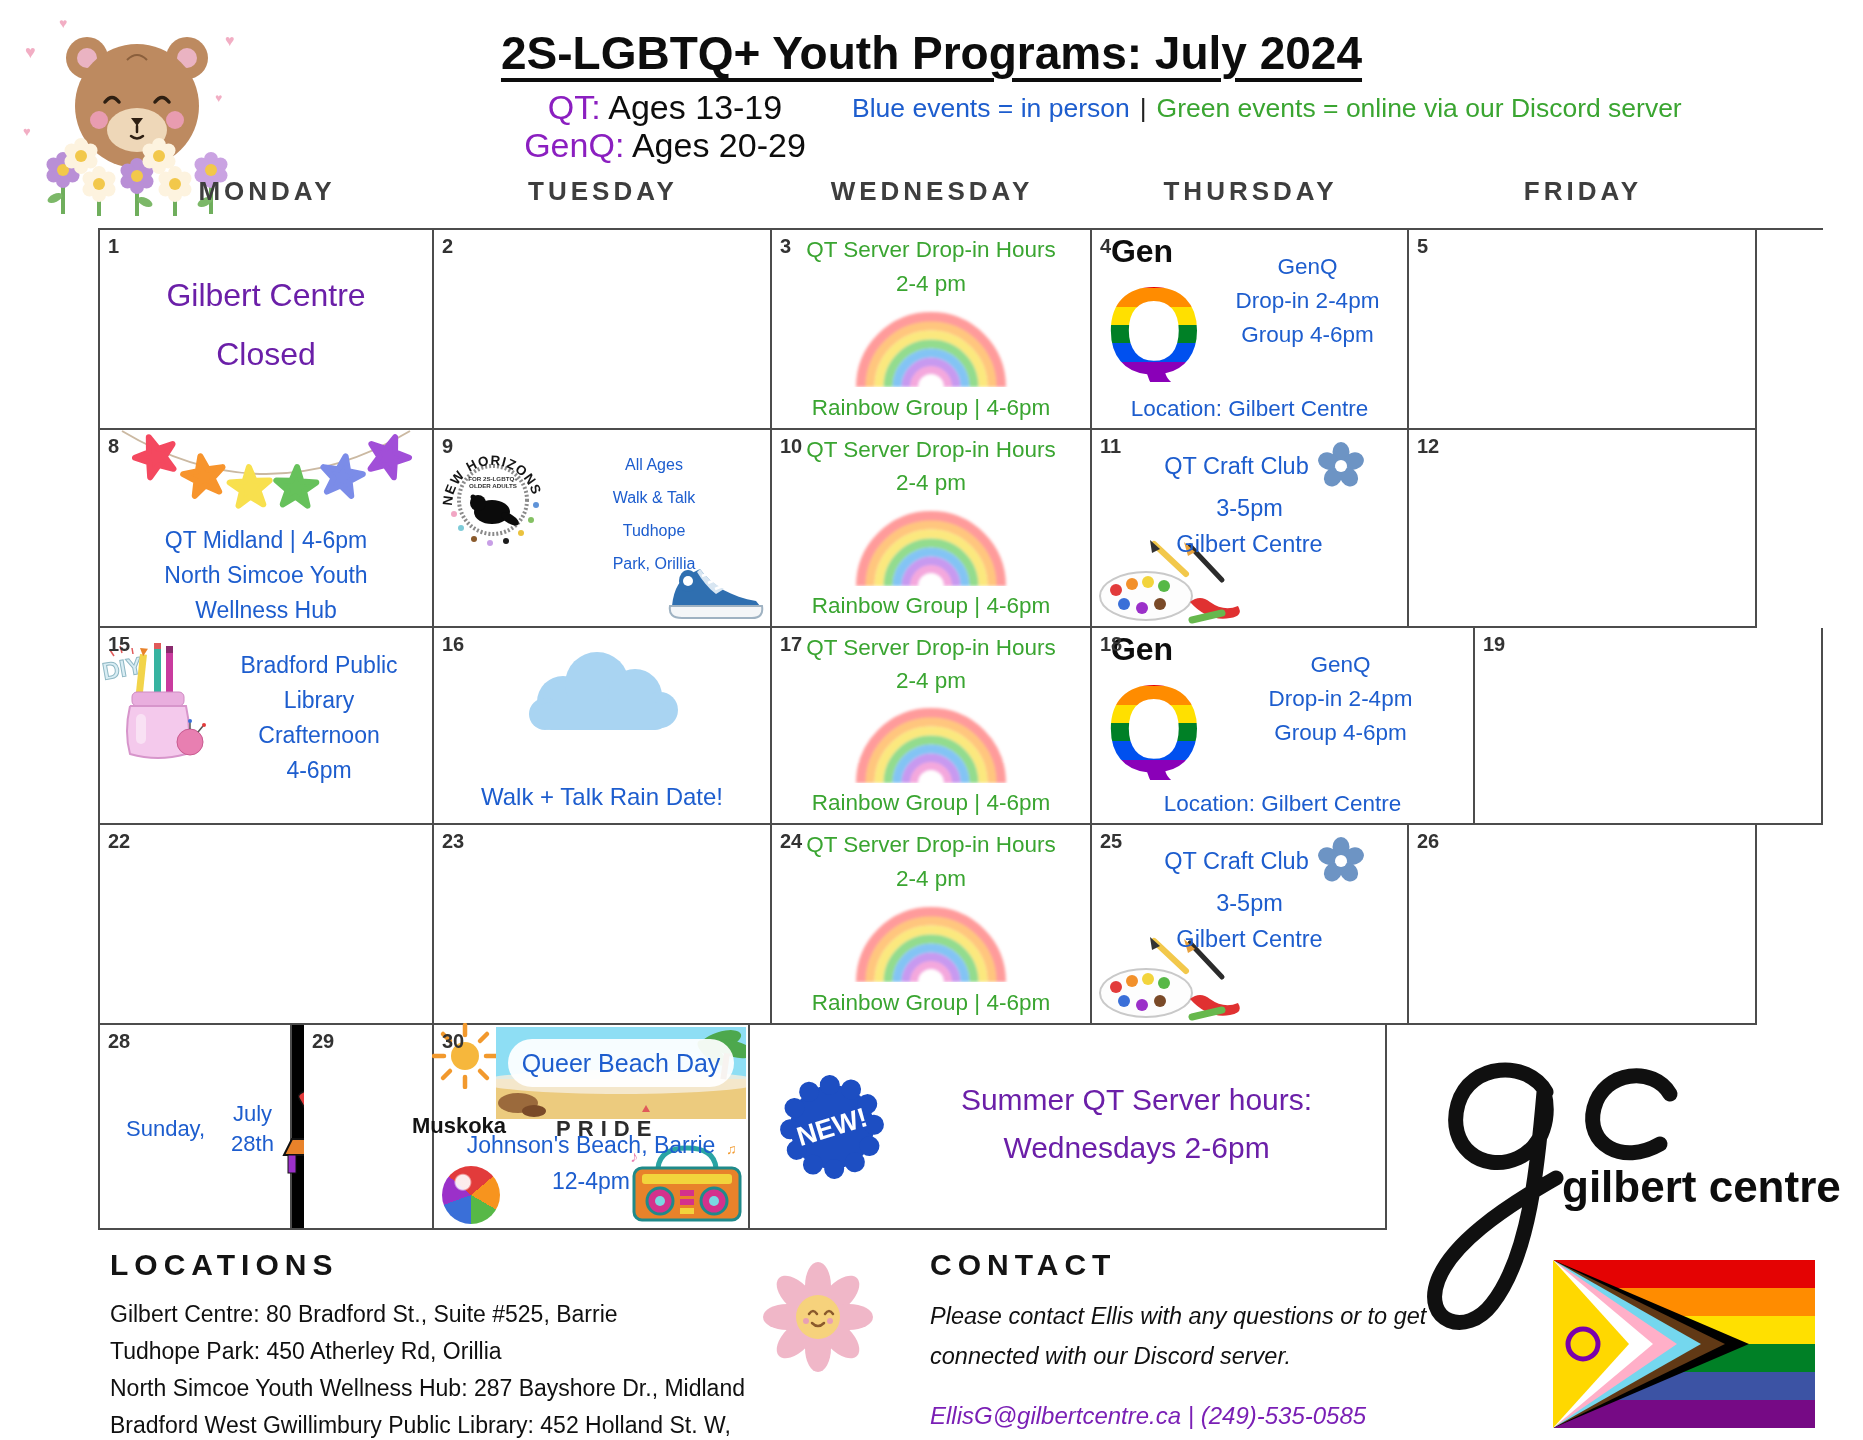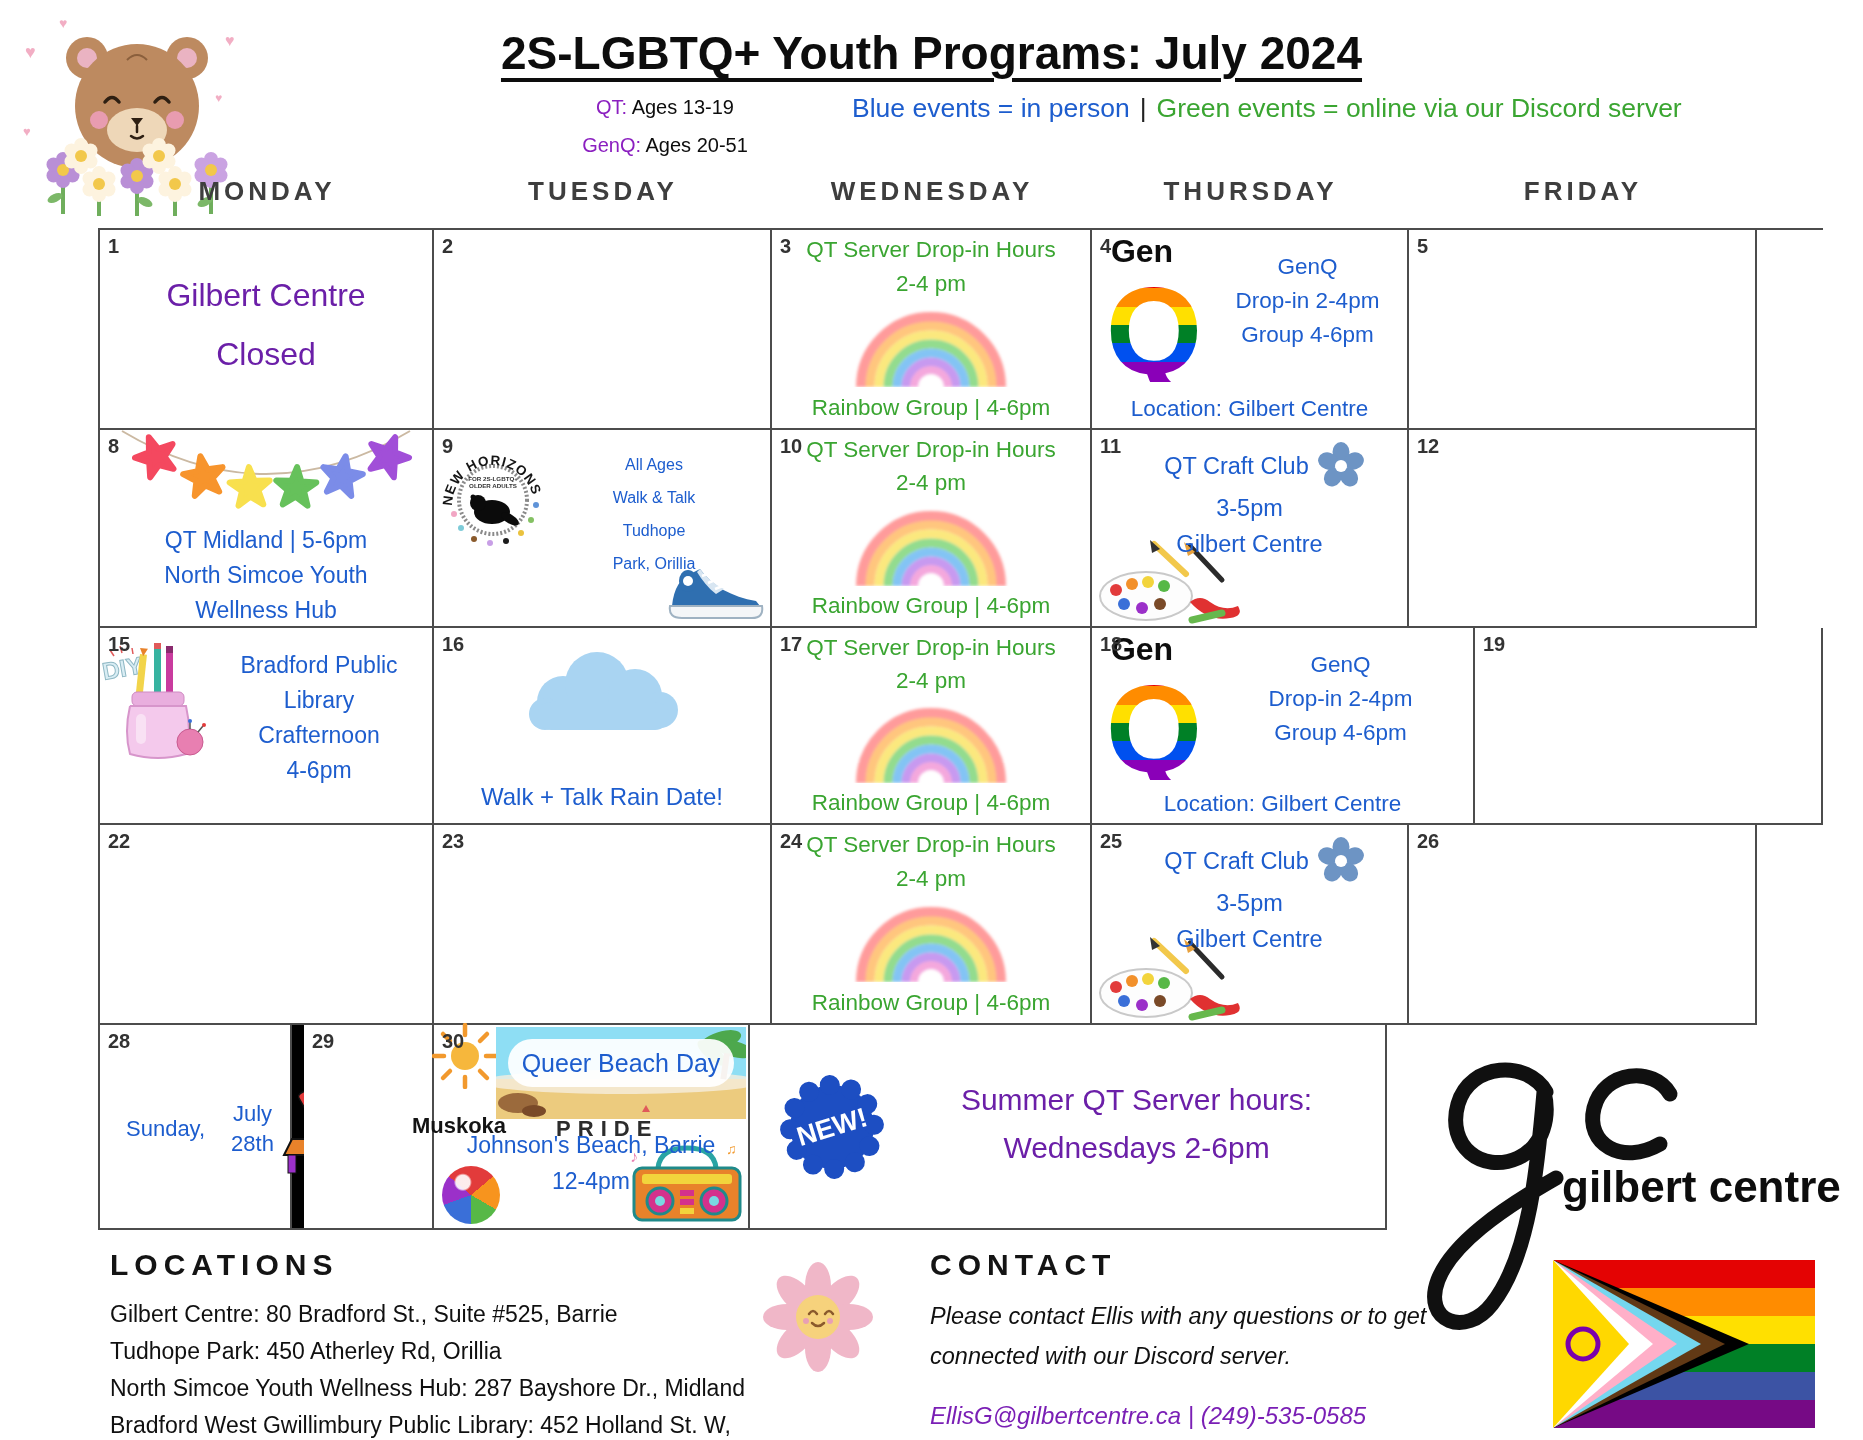--- a/index.html
+++ b/index.html
@@ -4,21 +4,21 @@
 <title>2S-LGBTQ+ Youth Programs: July 2024</title>
 <style>
   html,body{margin:0;padding:0;background:#fff;}
   .page{position:relative;width:1863px;height:1440px;background:#fff;overflow:hidden;
         font-family:"Liberation Sans",sans-serif;color:#111;}
   
   .title{position:absolute;left:0;top:26px;width:100%;text-align:center;
          font-size:46px;font-weight:800;color:#0d0d0d;
          text-decoration:underline;text-decoration-thickness:4px;text-underline-offset:9px;}
   .ages{position:absolute;left:520px;top:88px;width:290px;text-align:center;
-        font-size:20px;line-height:38px;color:#0d0d0d;}
+        font-size:34px;line-height:38px;color:#0d0d0d;}
   .ages .lab{color:#8b1fc0;}
   .legend{position:absolute;left:852px;top:93px;font-size:26.5px;white-space:nowrap;}
   .legend .lb{color:#1d5dce;} .legend .lg{color:#3aa531;} .legend .sep{color:#222;padding:0 10px;}
   
   #weekdays{position:absolute;left:100px;top:176px;display:flex;}
   #weekdays span{display:block;text-align:center;font-size:26px;font-weight:800;
                  letter-spacing:4px;color:#3e3e3e;}
   
   #grid{position:absolute;left:98px;top:228px;border-top:2px solid #4c4c4c;border-left:2px solid #4c4c4c;background:#fff;}
   .crow{display:flex;}
@@ -192,21 +192,21 @@
           <circle cx="130.5" cy="155.5" r="7"></circle>
           <circle cx="130.5" cy="144.5" r="7"></circle>
         </g>
         <circle cx="140" cy="150" r="6" fill="#f2c84b"></circle>
       </svg></span>
 
   <div class="title">2S-LGBTQ+ Youth Programs: July 2024</div>
 
   <div class="ages">
     <div><span class="lab">QT:</span><span> Ages 13-19</span></div>
-    <div><span class="lab">GenQ:</span><span> Ages 20-51</span></div>
+    <div><span class="lab">GenQ:</span><span> Ages 20-29</span></div>
   </div>
 
   <div class="legend">
     <span class="lb">Blue events = in person</span><span class="sep">|</span><span class="lg">Green events = online via our Discord server</span>
   </div>
 
   <div id="weekdays">
       <span style="width: 334px;">MONDAY</span>
       <span style="width: 338px;">TUESDAY</span>
       <span style="width: 320px;">WEDNESDAY</span>
@@ -289,21 +289,21 @@
               <g stroke-linejoin="round" stroke-width="6">
                 <polygon points="0,-21 5,-6.9 20,-6.5 8.2,2.7 12.4,17 0,8.6 -12.4,17 -8.2,2.7 -20,-6.5 -5,-6.9" transform="translate(40,30) rotate(-20)" fill="#f4485f" stroke="#f4485f"></polygon>
                 <polygon points="0,-21 5,-6.9 20,-6.5 8.2,2.7 12.4,17 0,8.6 -12.4,17 -8.2,2.7 -20,-6.5 -5,-6.9" transform="translate(88,50) rotate(-10)" fill="#f7942c" stroke="#f7942c"></polygon>
                 <polygon points="0,-21 5,-6.9 20,-6.5 8.2,2.7 12.4,17 0,8.6 -12.4,17 -8.2,2.7 -20,-6.5 -5,-6.9" transform="translate(134,61) rotate(-3)" fill="#f8e04e" stroke="#f8e04e"></polygon>
                 <polygon points="0,-21 5,-6.9 20,-6.5 8.2,2.7 12.4,17 0,8.6 -12.4,17 -8.2,2.7 -20,-6.5 -5,-6.9" transform="translate(180,61) rotate(3)" fill="#66c15b" stroke="#66c15b"></polygon>
                 <polygon points="0,-21 5,-6.9 20,-6.5 8.2,2.7 12.4,17 0,8.6 -12.4,17 -8.2,2.7 -20,-6.5 -5,-6.9" transform="translate(226,50) rotate(10)" fill="#7b8ce8" stroke="#7b8ce8"></polygon>
                 <polygon points="0,-21 5,-6.9 20,-6.5 8.2,2.7 12.4,17 0,8.6 -12.4,17 -8.2,2.7 -20,-6.5 -5,-6.9" transform="translate(272,30) rotate(20)" fill="#a14fd8" stroke="#a14fd8"></polygon>
               </g>
             </svg></div>
           <div class="lines">
-            <div class="ln blue">QT Midland | 5-6pm</div>
+            <div class="ln blue">QT Midland | 4-6pm</div>
             <div class="ln blue">North Simcoe Youth</div>
             <div class="ln blue">Wellness Hub</div>
           </div>
         </div>
         <div class="cell c-walk" style="width: 338px;">
           <div class="daynum">9</div>
           <div class="walk-row">
             <div class="nh" style="line-height: 0;"><svg width="106" height="106" viewBox="0 0 106 106">
                 <circle cx="53" cy="56" r="34" fill="none" stroke="#8a8a8a" stroke-width="4" stroke-dasharray="2 2"></circle>
                 <defs>

